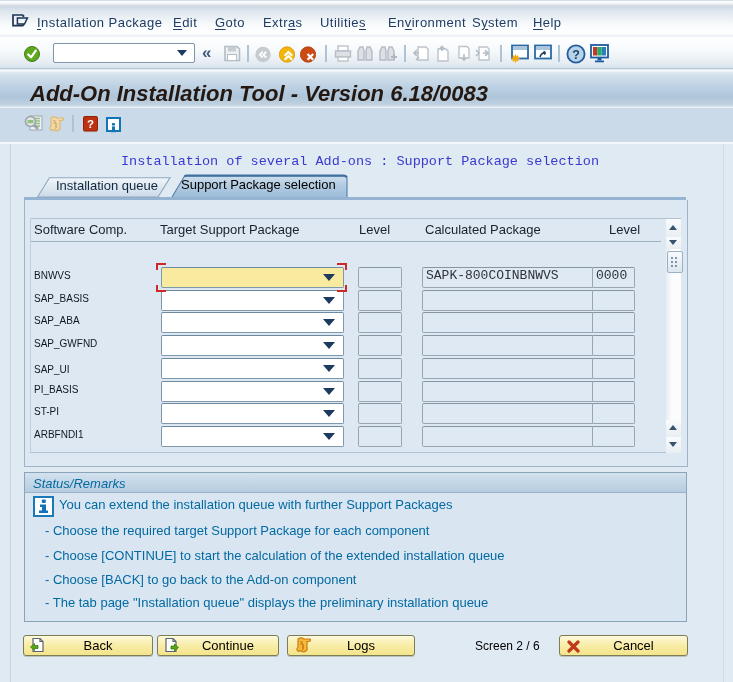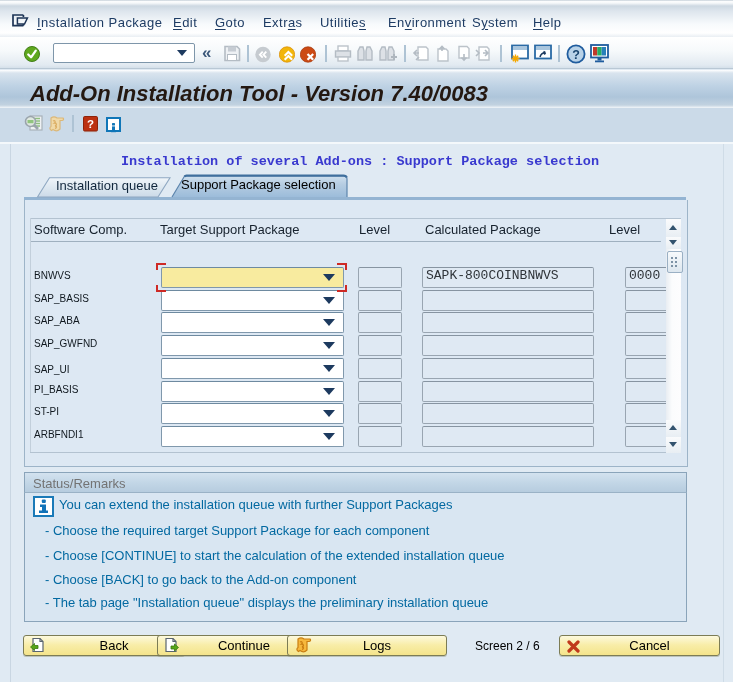--- a/index.html
+++ b/index.html
@@ -25,62 +25,62 @@
   #titlebar { left:0; top:70px; width:733px; height:38px;
     background:linear-gradient(180deg,#ffffff 0,#d9e4ee 3px,#bed2e4 16px,#aec5da 27px,#c2d2e0 35px,#f2f6f9 38px);
     }
   #titletxt { position:absolute; left:30px; top:11px; font-size:22px; font-weight:bold; font-style:italic; color:#241811; letter-spacing:0;}
   
   #apptb { left:0; top:108px; width:733px; height:34px; background:#cbdae8; border-bottom:2px solid #f4f8fb; }
   
   #content { left:0; top:144px; width:733px; height:538px; background:#e0eaf3; }
   #leftline { left:10px; top:144px; width:1px; height:538px; background:#c9d6e2; }
   #rightline { left:723px; top:144px; width:1px; height:538px; background:#cfdce7; }
-  #headline { left:121px; top:154px; font-family:"Liberation Mono",monospace; font-size:13.5px; font-weight:bold; color:#3939cf; letter-spacing:0; }
+  #headline { left:121px; top:154px; font-family:"Liberation Mono",monospace; font-size:13.5px; font-weight:normal; color:#3939cf; letter-spacing:0; }
   
   .tab1txt { left:56px; top:178px; font-size:13px; color:#10263c; }
   .tab2txt { left:181px; top:177px; font-size:13px; color:#000; }
   
   #panel { left:24px; top:200px; width:662px; height:266px; background:#dde8f3;
     border-left:1px solid #9db4c8; border-right:1px solid #9db4c8; border-bottom:1px solid #9db4c8; }
   
   #tabletop { left:30px; top:218px; width:651px; height:1px; background:#b3c2d0; }
   #tablebottom { left:30px; top:452px; width:636px; height:1px; background:#b3c2d0; }
   #tableleft { left:30px; top:218px; width:1px; height:234px; background:#c2cfdb; }
   .hdr { position:absolute; top:222px; font-size:13px; color:#17222e; }
   #hdrline { left:31px; top:241px; width:630px; height:1px; background:#9fb0bf; }
   .rowlabel { position:absolute; font-size:10px; color:#10181f; }
   .combo { position:absolute; left:161px; width:181px; height:19px; background:#fff;
     border:1px solid #8098ac; border-top-color:#6e8aa0; border-radius:2px; }
   .combo .arr { position:absolute; right:8px; top:6px; width:0; height:0;
     border-left:6px solid transparent; border-right:6px solid transparent; border-top:7px solid #1d3a5f; }
   .fld { position:absolute; background:#dfe9f3; border:1px solid #99a5b1; border-top-color:#8794a1; border-radius:2px;
     font-family:"Liberation Mono",monospace; font-size:13px; color:#2e3338; line-height:16px; padding-left:3px; }
   .lvl1 { left:358px; width:39px; height:19px; }
-  .lvl2 { left:625px; width:38px; height:19px; }
+  .lvl2 { left:592px; width:38px; height:19px; }
   .calc { left:422px; width:167px; height:19px; }
   
   #sbar { left:666px; top:219px; width:15px; height:234px; background:linear-gradient(90deg,#e8edf2 0,#fbfcfd 40%,#fdfdfe 100%); }
   .sbtn { position:absolute; left:0; width:15px; background:linear-gradient(180deg,#fafbfc,#e8eef3); }
   .tri-up { width:0;height:0;border-left:4.5px solid transparent;border-right:4.5px solid transparent;border-bottom:5.5px solid #33536e; position:absolute; left:3px; }
   .tri-dn { width:0;height:0;border-left:4.5px solid transparent;border-right:4.5px solid transparent;border-top:5.5px solid #33536e; position:absolute; left:3px; }
   #gridbtn { position:absolute; left:667px; top:251px; width:14px; height:20px; background:linear-gradient(180deg,#f7fafc,#dde7ef);
     border:1px solid #9ab0c4; border-radius:2px; }
   
   #statusbox { left:24px; top:472px; width:661px; height:148px; background:#d9e6f2; border:1px solid #8aa4ba; }
   #statushdr { left:24px; top:472px; width:661px; height:19px;
     background:linear-gradient(180deg,#d3e2ef 0,#c2d6e6 10px,#b4cadd 21px);
     border:1px solid #8aa4ba; border-bottom:1px solid #9ab2c6; }
-  #statushdrtxt { left:33px; top:476px; font-size:13px; color:#737373; }
+  #statushdrtxt { left:33px; top:476px; font-size:13px; color:#0369a1;font-style:italic; }
   .sline { position:absolute; font-size:13px; color:#0369a1; }
   #iicon { left:33px; top:496px; width:17px; height:17px; background:#fff; border:2px solid #1a7ab8; }
   
   .btn { position:absolute; top:635px; height:19px; border:1px solid #7c7c55; border-radius:3px;
     background:linear-gradient(180deg,#fdf9dd 0,#f8eda8 9px,#f4e388 20px);
-    box-shadow:0 1px 0 rgba(120,120,80,0.35); font-size:13px; color:#000;padding-left:32px; }
+    box-shadow:0 1px 0 rgba(120,120,80,0.35); font-size:13px; color:#000; }
   .btn .lbl { position:absolute; left:20px; width:calc(100% - 20px); text-align:center; top:2px; }
   .btn .ic { position:absolute; top:1px; }
 </style>
 </head>
 <body>
 
 <div class="abs" id="menubar">
   <svg class="abs" style="left:12px;top:14px" width="17" height="13" viewBox="0 0 17 13">
     <path d="M11.4 1 H1 V11.7 H11.4 M11.4 1 V2.9 M11.4 11.7 V9.9" fill="none" stroke="#1d3456" stroke-width="1.7"></path>
     <path d="M5.4 4 H15.4 L12.5 10 H5.4 Z" fill="none" stroke="#1d3456" stroke-width="1.5"></path>
@@ -188,21 +188,21 @@
     <rect x="1" y="1" width="17" height="12.5" fill="#fff" stroke="#1f5c9e" stroke-width="1.8"></rect>
     <rect x="3" y="3" width="4.3" height="8.5" fill="#c0392b"></rect>
     <rect x="7.3" y="3" width="4.3" height="8.5" fill="#27ae60"></rect>
     <rect x="11.6" y="3" width="4.4" height="8.5" fill="#2980b9"></rect>
     <rect x="7.5" y="13.5" width="4" height="3" fill="#1f5c9e"></rect>
     <rect x="5" y="16.5" width="9" height="1.8" fill="#1f5c9e"></rect>
   </svg>
 </div>
 
 <div class="abs" id="titlebar">
-    <span id="titletxt">Add-On Installation Tool - Version 7.40/0083</span>
+    <span id="titletxt">Add-On Installation Tool - Version 6.18/0083</span>
   </div>
 
 <div class="abs" id="apptb">
 
   <svg class="abs" style="left:24px;top:7px" width="19" height="17" viewBox="0 0 19 17">
     <rect x="6" y="1" width="12" height="14" fill="#eef1f3" stroke="#a9b2ba" stroke-width="1.2"></rect>
     <path d="M8 3.5 h8 M8 6 h8 M8 8.5 h8 M8 11 h8" stroke="#8fbf7f" stroke-width="1.4"></path>
     <circle cx="6.5" cy="6.5" r="5" fill="#dfe8e0" stroke="#9aa4ac" stroke-width="1.6"></circle>
     <rect x="3.5" y="5" width="6" height="3.2" fill="#90c47e"></rect>
     <path d="M10 10 L14 14" stroke="#9aa4ac" stroke-width="2.6"></path>

